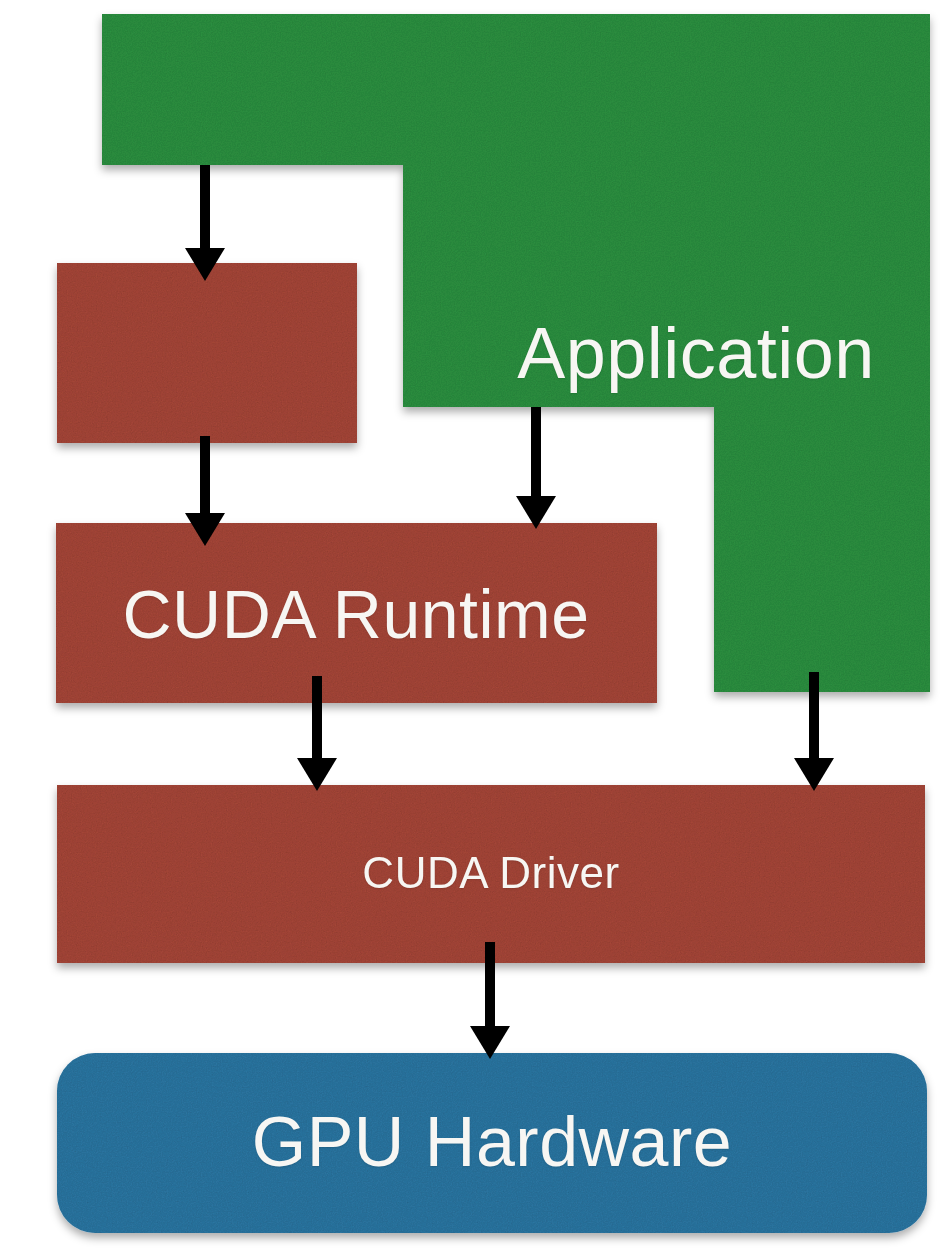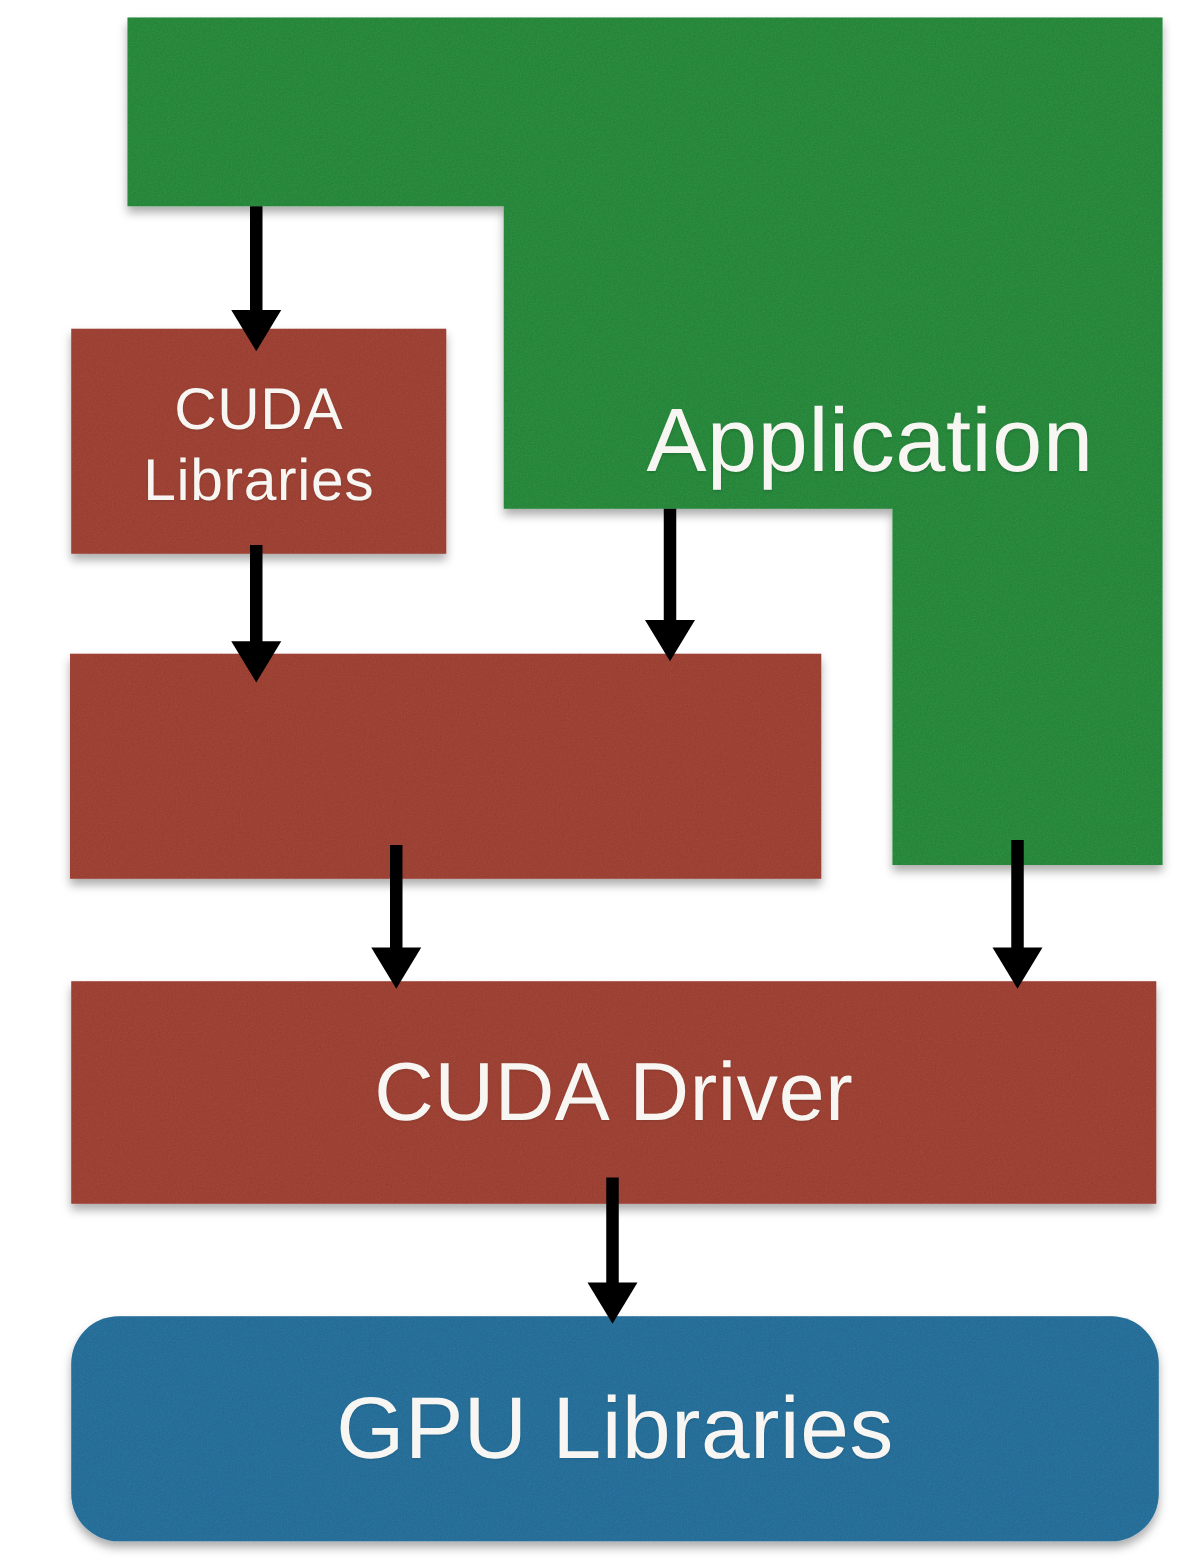--- a/index.html
+++ b/index.html
@@ -17,21 +17,21 @@
     color:#f7f6f3;
     text-align:center;
     white-space:nowrap;
     font-weight:400;
     letter-spacing:0.5px;
     text-shadow:0 1px 2px rgba(0,0,0,0.12);
   }
   .label-application{font-size:72px;}
   .label-libraries{font-size:47px;line-height:57px;}
   .label-runtime{font-size:68px;}
-  .label-driver{font-size:66px;}
+  .label-driver{font-size:44px;}
   .label-hardware{font-size:70px;}
   .arrow line{stroke:#000000;stroke-width:10;}
   .arrow polygon{fill:#000000;}
 </style>
 </head>
 <body>
 
 <div class="canvas">
 
   <svg width="944" height="1254" viewBox="0 0 944 1254">
@@ -93,23 +93,20 @@
     </g>
 
     <g class="arrow">
       <line x1="490" y1="942" x2="490" y2="1031"></line>
       <polygon points="470,1026 510,1026 490,1059"></polygon>
     </g>
   </svg>
 
   <div class="label label-application" style="left:696px;top:353px;">Application</div>
 
-  <div class="label label-libraries" style="left:207px;top:355px;">
-    <div>CUDA</div>
-    <div>Libraries</div>
-  </div>
 
+  <div class="label label-runtime" style="left:356px;top:614px;">CUDA Runtime</div>
 
   <div class="label label-driver" style="left:491px;top:873px;">CUDA Driver</div>
 
-  <div class="label label-hardware" style="left:492px;top:1142px;">GPU Libraries</div>
+  <div class="label label-hardware" style="left:492px;top:1142px;">GPU Hardware</div>
 
 </div>
 
 </body></html>

